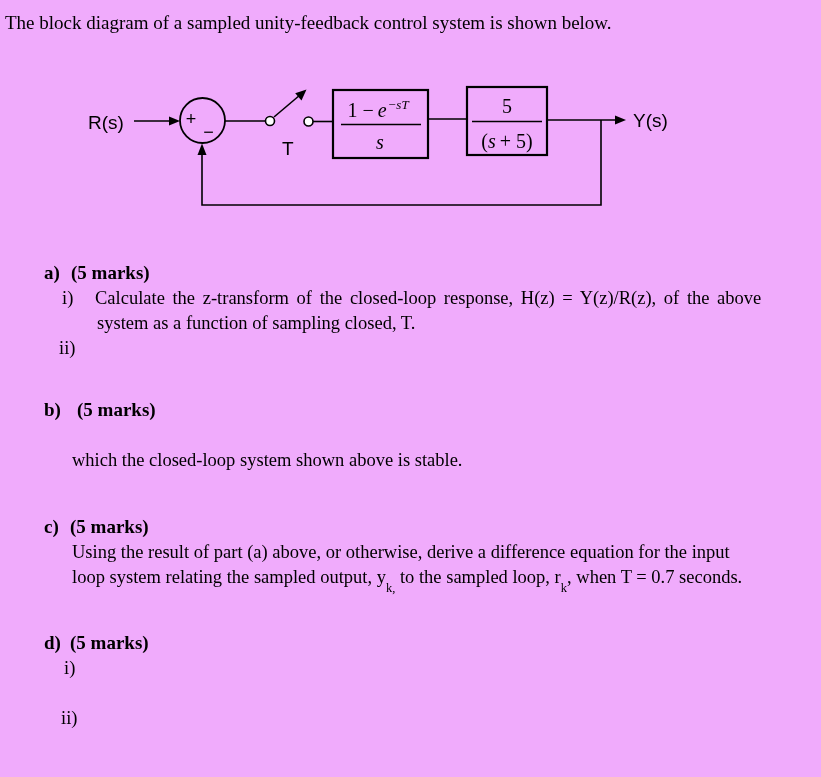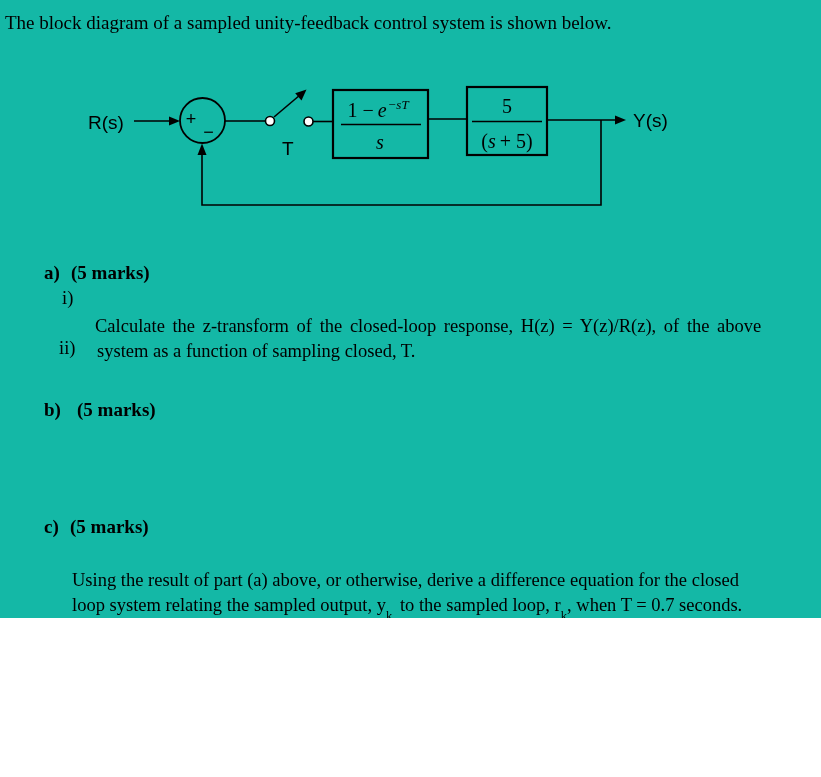--- a/index.html
+++ b/index.html
@@ -1,26 +1,26 @@
 <!DOCTYPE html>
 <html><head>
 <meta charset="utf-8">
 <style>
   html,body{margin:0;padding:0;background:#ffffff;}
-  .page{position:relative;width:821px;height:618px;background:#14b8a6;overflow:hidden;
+  .page{position:relative;width:821px;height:777px;background:#f0abfc;overflow:hidden;
         font-family:"Liberation Serif",serif;color:#000;}
   .title{position:absolute;left:5px;top:12px;font-size:19px;white-space:pre;}
   .diagram{position:absolute;left:60px;top:75px;}
   .lbl{font-family:"Liberation Sans",sans-serif;font-size:19px;fill:#000;}
   .sign{font-family:"Liberation Sans",sans-serif;font-size:18px;fill:#000;}
   .frac{font-size:20px;fill:#000;}
   .it{font-style:italic;}
   .sup{font-size:13px;}
   .qlabel{position:absolute;font-size:19px;font-weight:bold;white-space:pre;}
-  .ln{position:absolute;font-size:18.5px;white-space:pre;margin-top:28px;}
+  .ln{position:absolute;font-size:18.5px;white-space:pre;}
   .pfx{position:absolute;font-size:18.5px;white-space:pre;}
   .ws3{word-spacing:3px;}
   sub.k{font-size:12.5px;position:relative;top:4px;line-height:0;}
 </style>
 </head>
 <body>
 
 <div class="page">
 
   <div class="title">The block diagram of a sampled unity-feedback control system is shown below.</div>
@@ -66,24 +66,25 @@
 
   <div class="qlabel" style="left:44px;top:262px">a)</div>
   <div class="qlabel" style="left:71px;top:262px">(5 marks)</div>
   <div class="pfx" style="left:62px;top:288px">i)</div>
   <div class="ln ws3" style="left:95px;top:288px">Calculate the z-transform of the closed-loop response, H(z) = Y(z)/R(z), of the above</div>
   <div class="ln" style="left:97px;top:313px">system as a function of sampling closed, T.</div>
   <div class="pfx" style="left:59px;top:338px">ii)</div>
 
   <div class="qlabel" style="left:44px;top:399px">b)</div>
   <div class="qlabel" style="left:77px;top:399px">(5 marks)</div>
+  <div class="ln" style="left:72px;top:450px">which the closed-loop system shown above is stable.</div>
 
   <div class="qlabel" style="left:44px;top:516px">c)</div>
   <div class="qlabel" style="left:70px;top:516px">(5 marks)</div>
-  <div class="ln" style="left:72px;top:542px">Using the result of part (a) above, or otherwise, derive a difference equation for the closed</div>
+  <div class="ln" style="left:72px;top:542px">Using the result of part (a) above, or otherwise, derive a difference equation for the input</div>
   <div class="ln" style="left:72px;top:567px"><span>loop system relating the sampled output, y</span><sub class="k">k,</sub><span> to the sampled loop, r</span><sub class="k">k</sub><span>, when T = 0.7 seconds.</span></div>
 
   <div class="qlabel" style="left:44px;top:632px">d)</div>
   <div class="qlabel" style="left:70px;top:632px">(5 marks)</div>
   <div class="pfx" style="left:64px;top:658px">i)</div>
   <div class="pfx" style="left:61px;top:708px">ii)</div>
 
 </div>
 
 </body></html>

